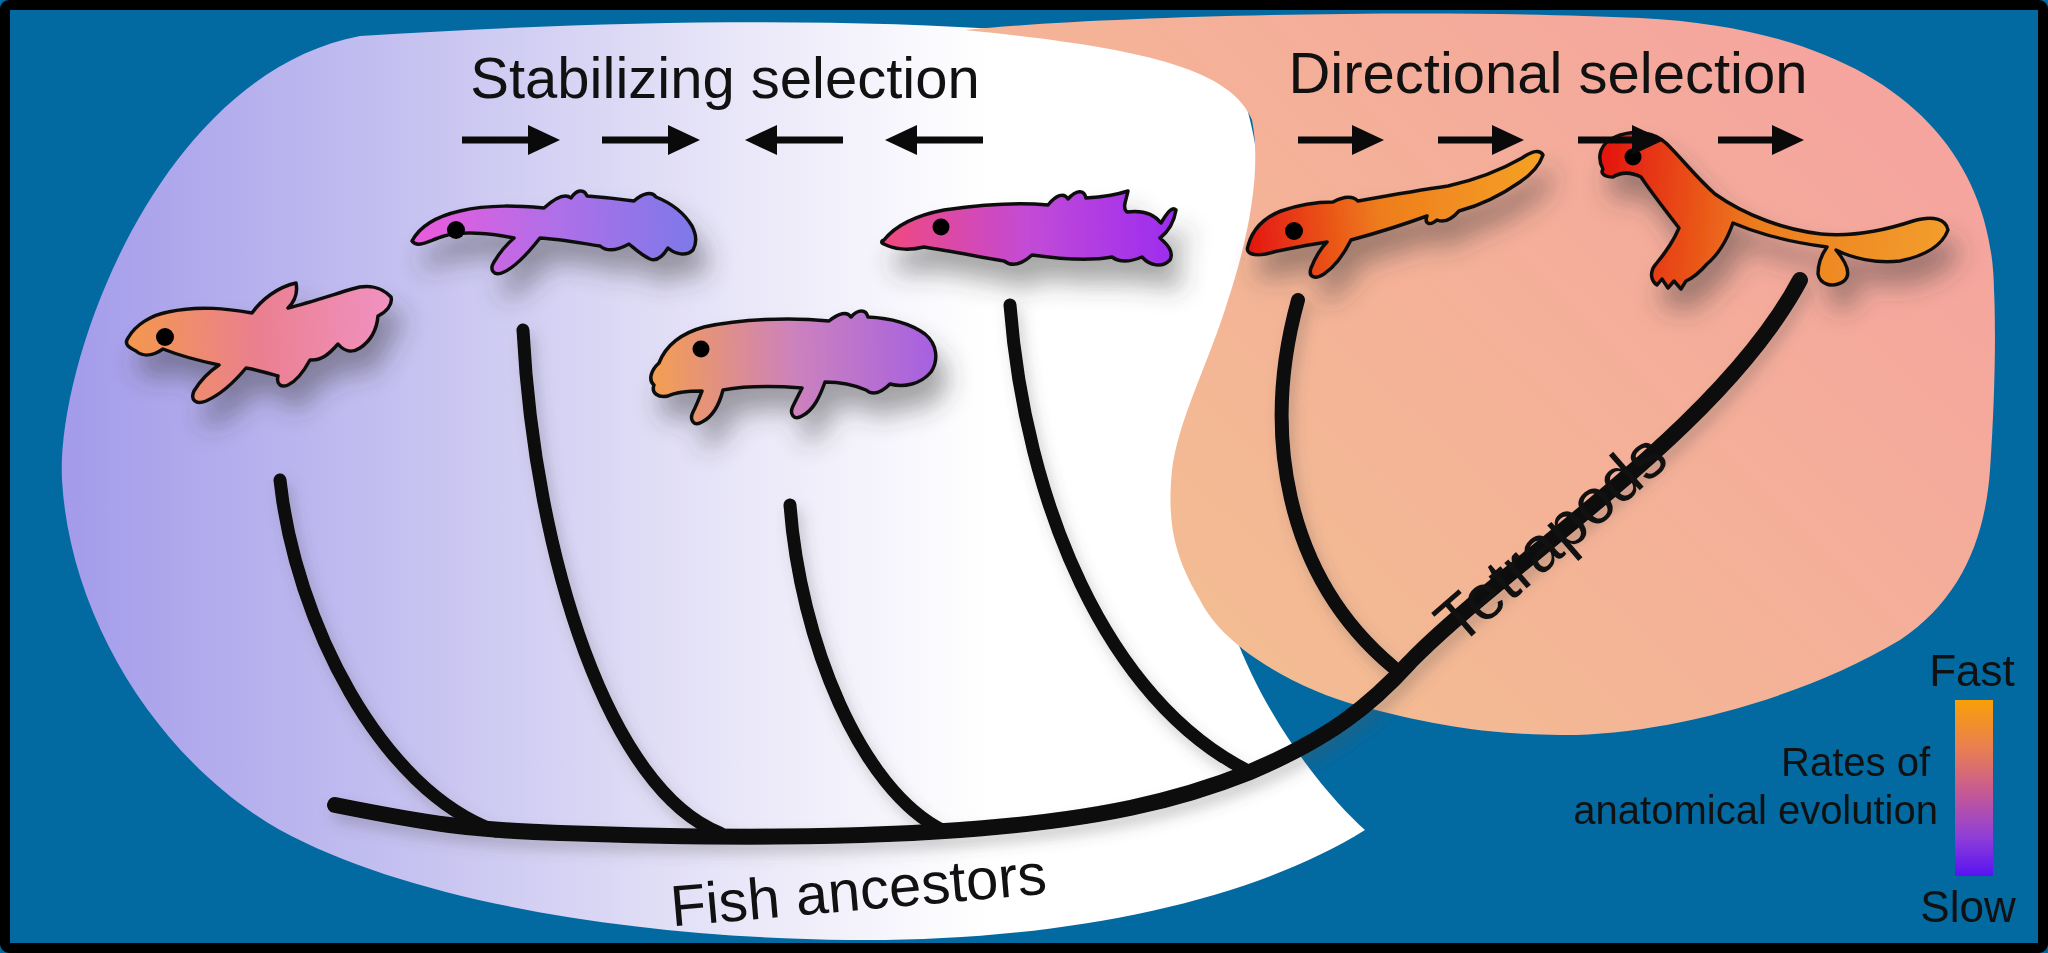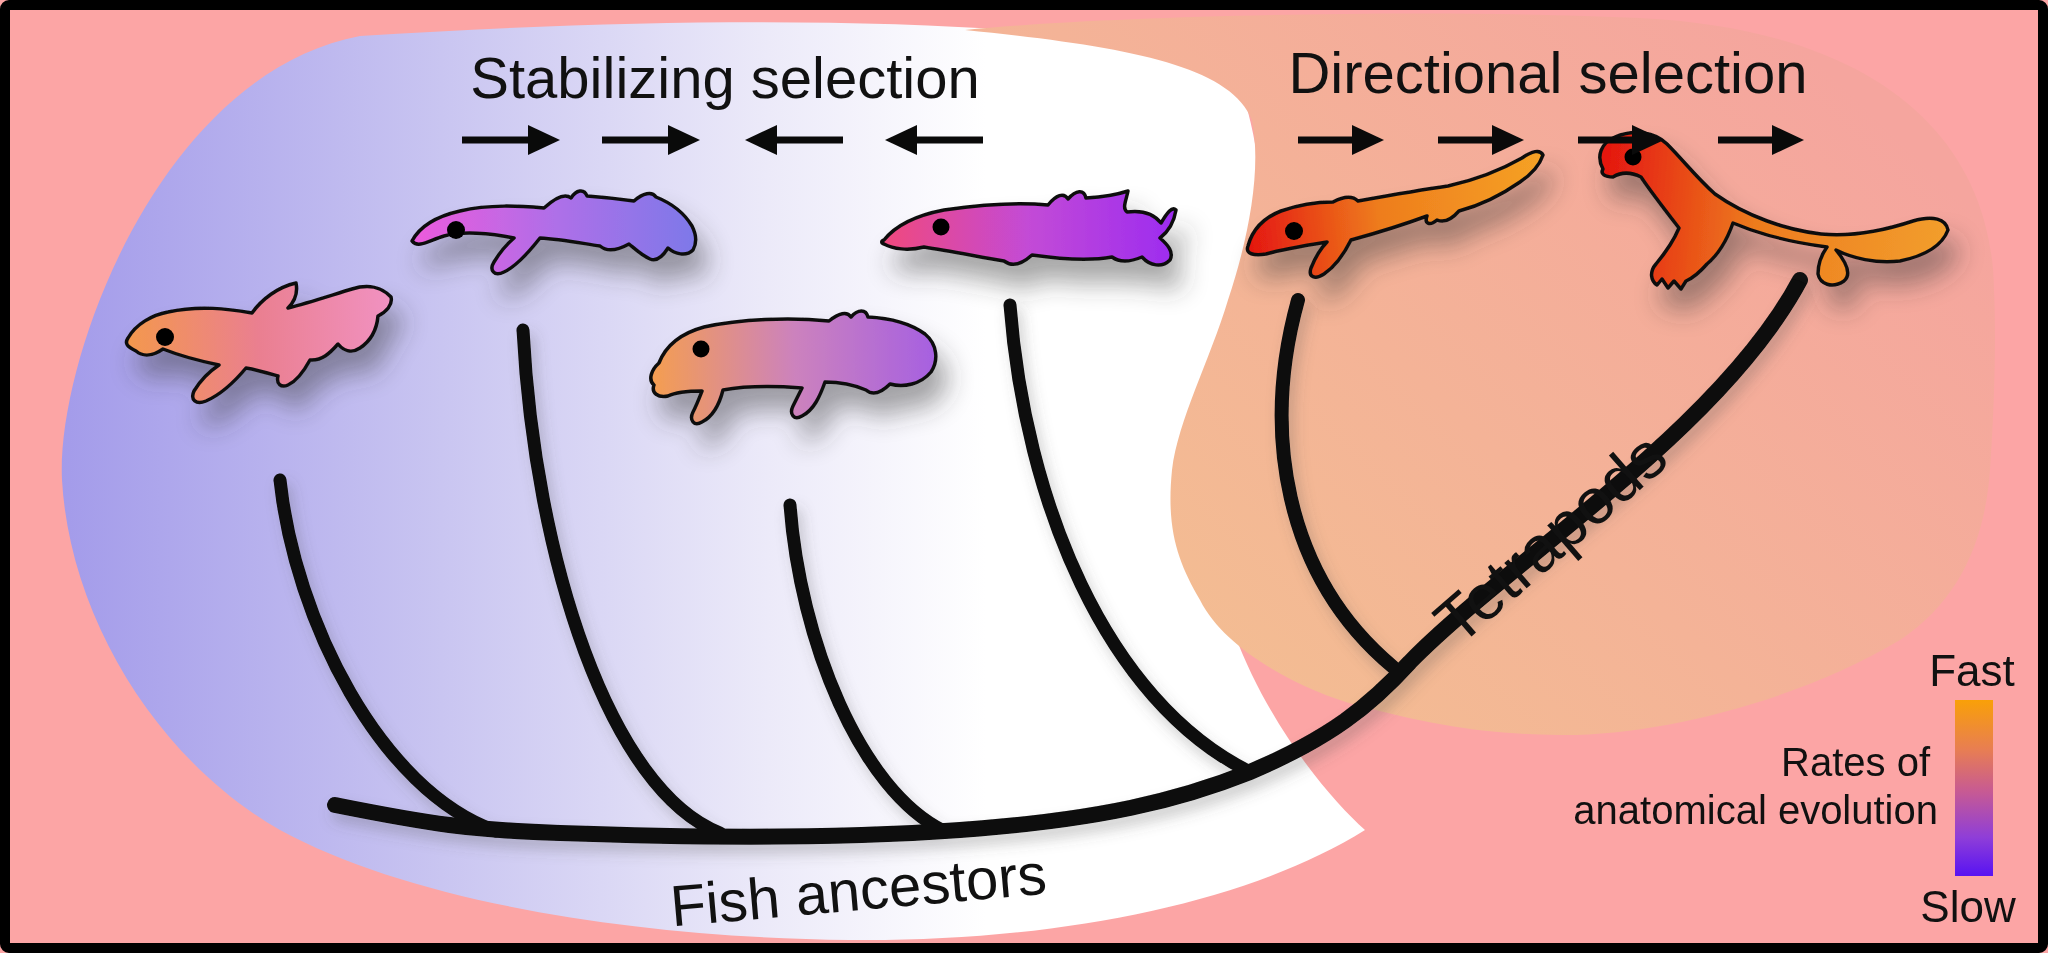--- a/index.html
+++ b/index.html
@@ -1,16 +1,16 @@
 <!DOCTYPE html>
 <html><head>
 <meta charset="utf-8">
 <style>
   html,body{margin:0;padding:0;background:#ffffff;}
-  .frame{position:relative;width:2048px;height:953px;background:#fca5a5;overflow:hidden;}
+  .frame{position:relative;width:2048px;height:953px;background:#0369a1;overflow:hidden;}
   svg{display:block;font-family:"Liberation Sans", sans-serif;}
   text{fill:#111111;}
 </style>
 </head>
 <body>
 
 <div class="frame">
 <svg width="2048" height="953" viewBox="0 0 2048 953">
   <defs>
     <linearGradient id="leftLobeGrad" gradientUnits="userSpaceOnUse" x1="60" y1="480" x2="1150" y2="480">

